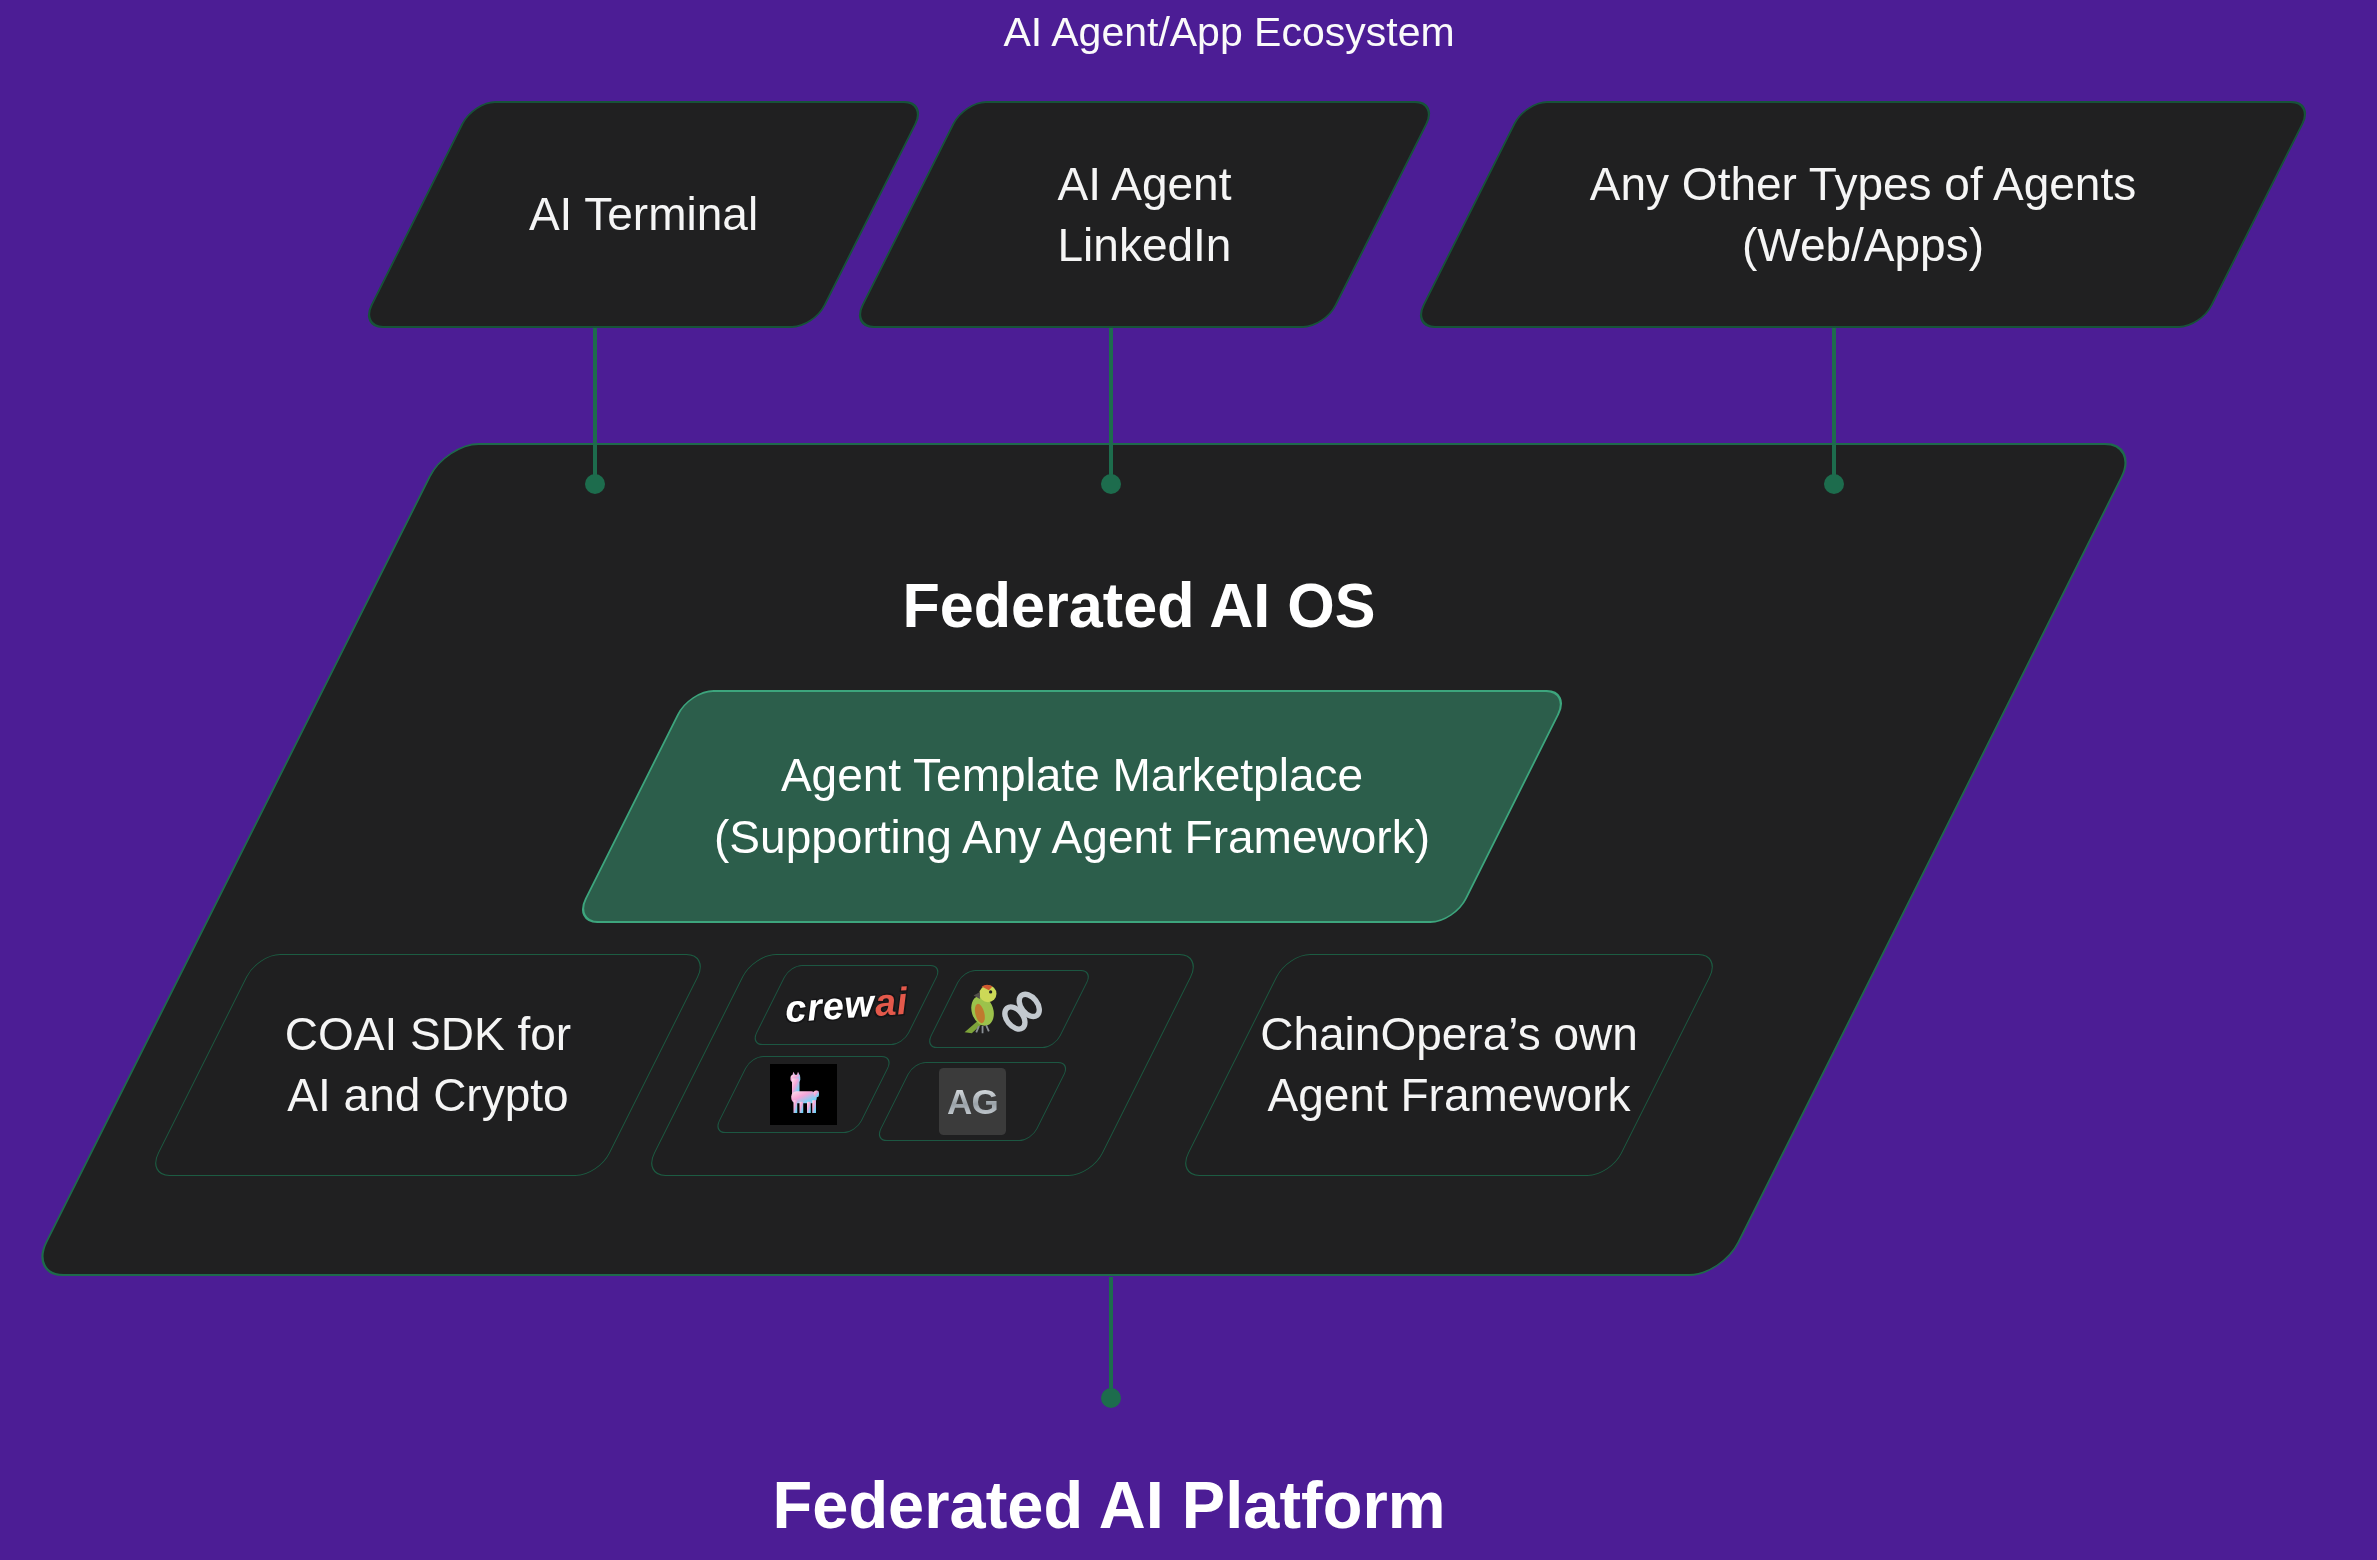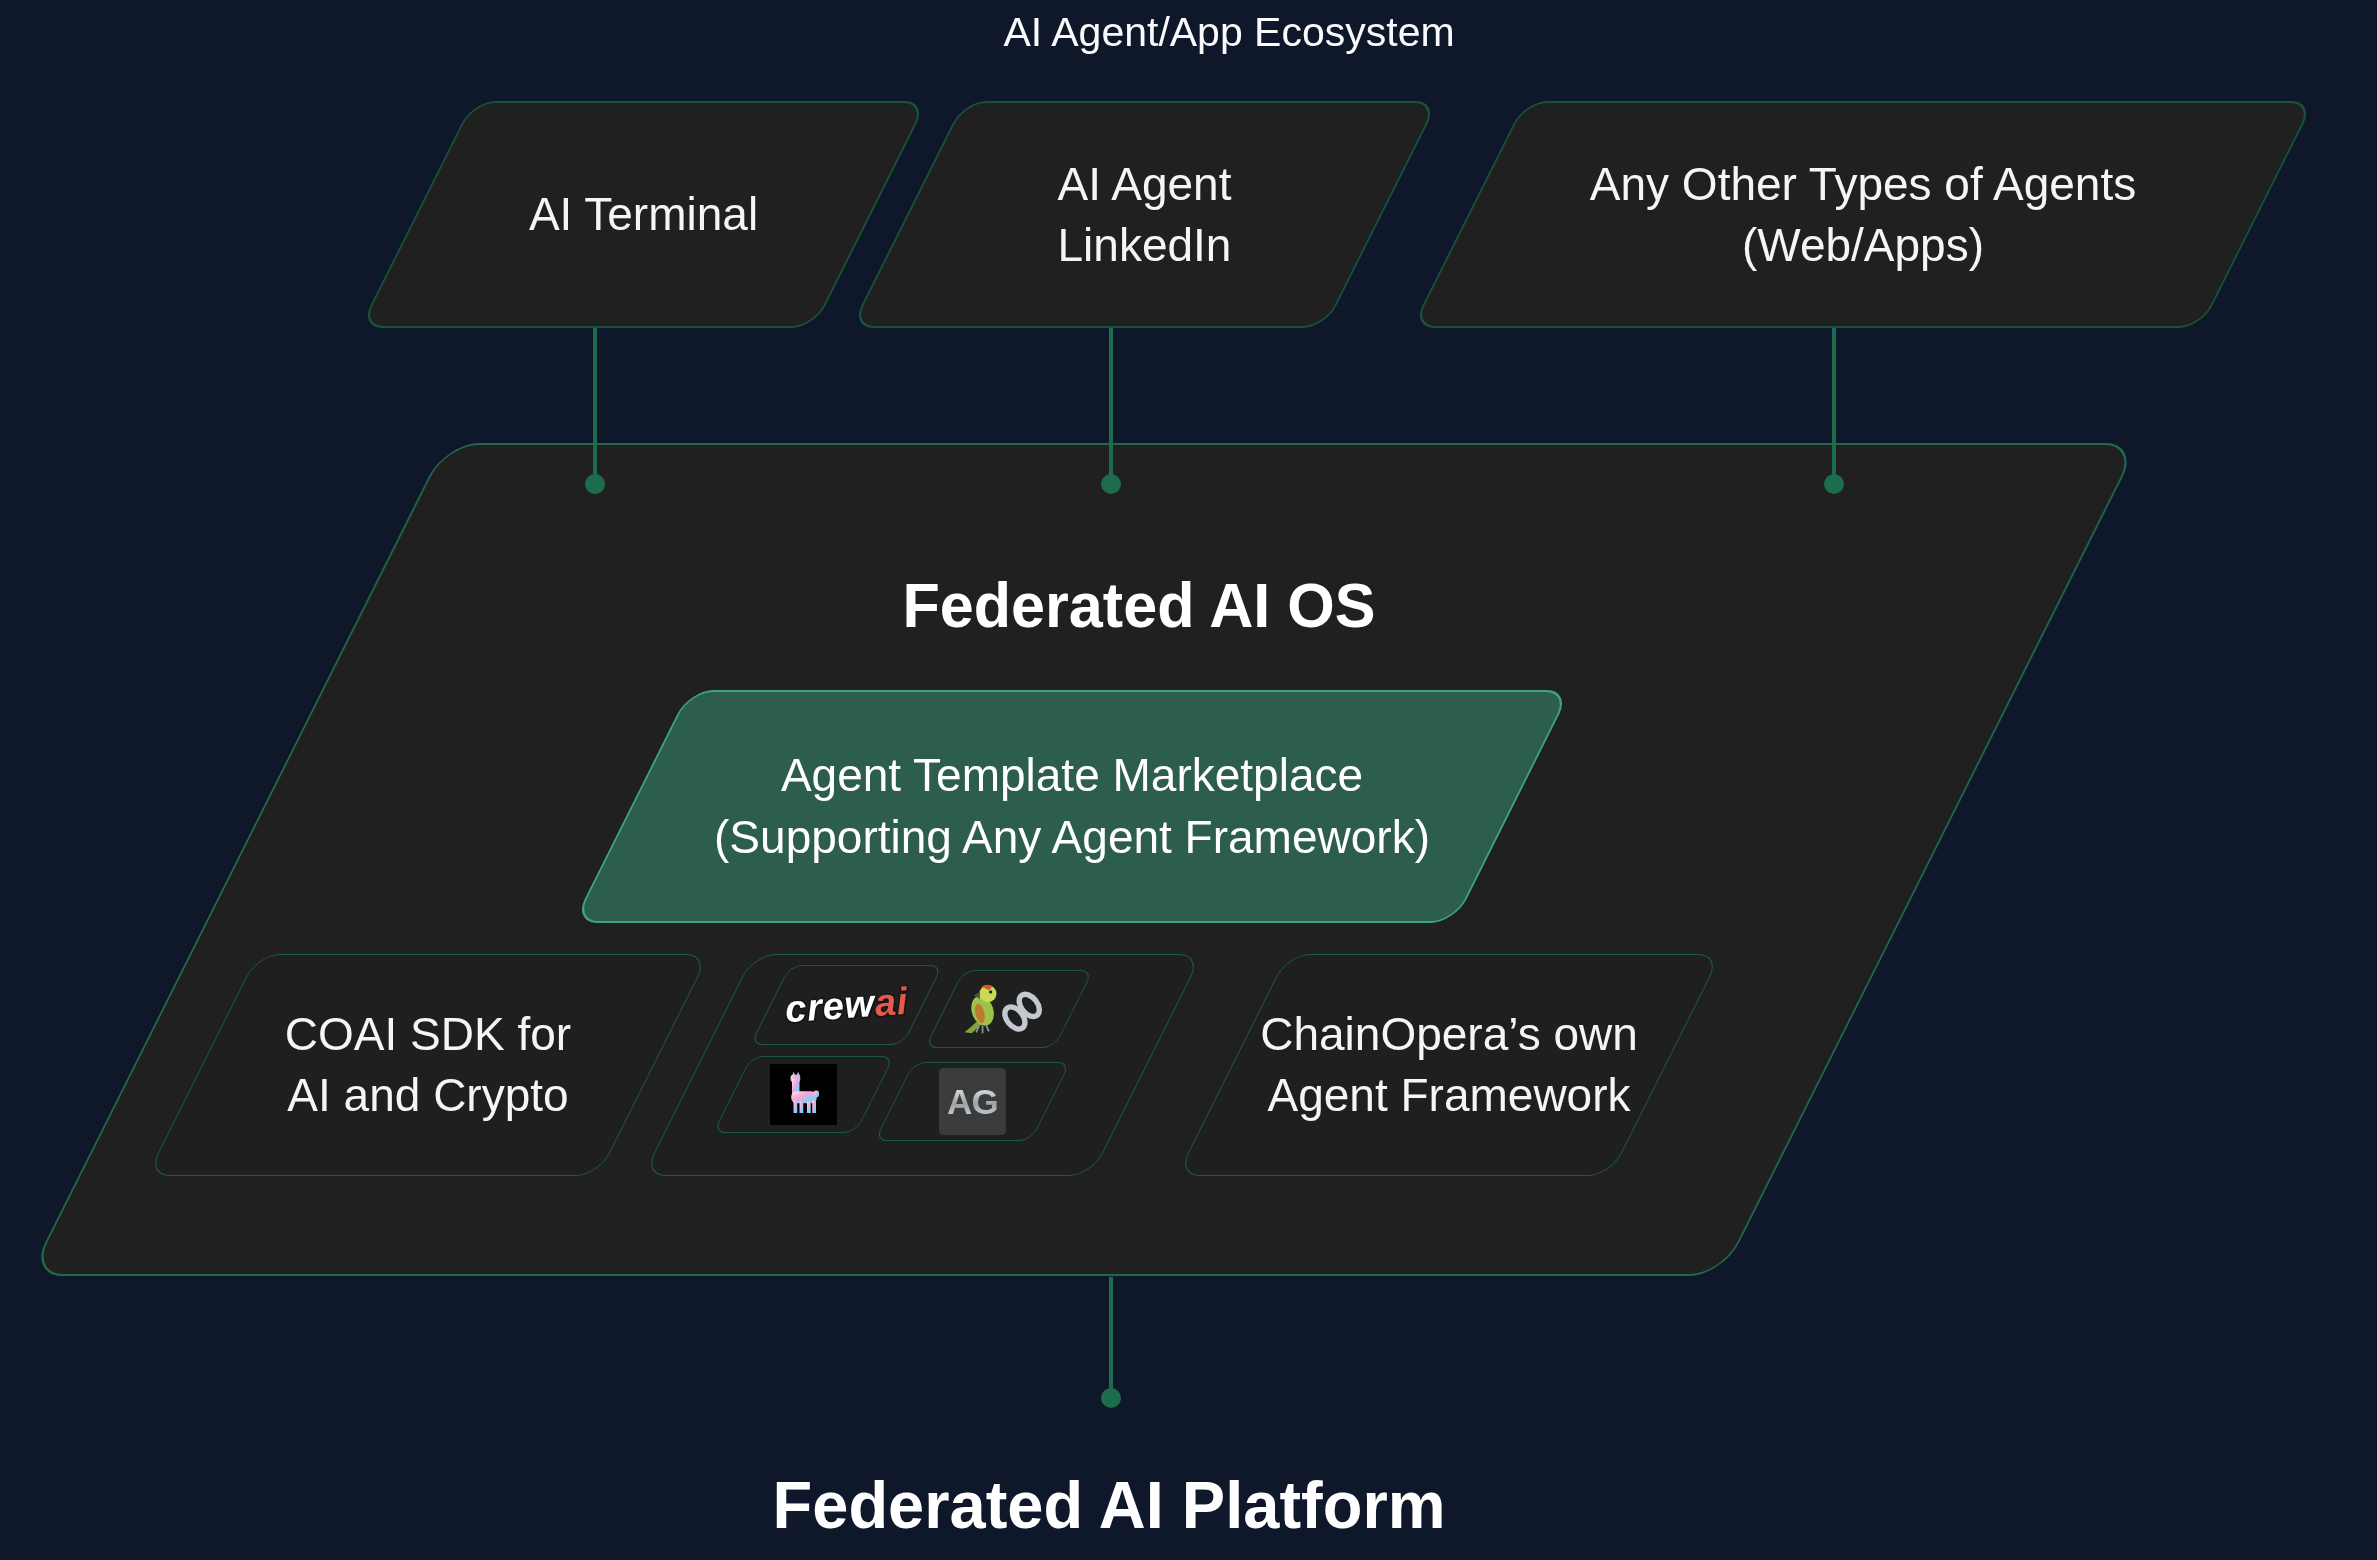--- a/index.html
+++ b/index.html
@@ -1,16 +1,16 @@
 <!DOCTYPE html>
 <html style="font-size:12.3px"><head>
 <meta charset="utf-8">
 <style>
   html,body{margin:0;padding:0;background:#000;}
-  .stage{position:relative;width:2377px;height:1561px;background:#0f172a;overflow:hidden;
+  .stage{position:relative;width:2377px;height:1561px;background:#4c1d95;overflow:hidden;
          font-family:"Liberation Sans",sans-serif;color:#f2f2f2;}
 
   
   .para{position:absolute;transform:skewX(-26.6deg);background:#202021;
         border:2.3px solid #1a5c41;box-sizing:border-box;}
   .para > .unskew{position:absolute;inset:0;transform:skewX(26.6deg);
         display:flex;flex-direction:column;align-items:center;justify-content:center;
         text-align:center;}
 
   .topbox{border-radius:23px;border-color:#175339;}

